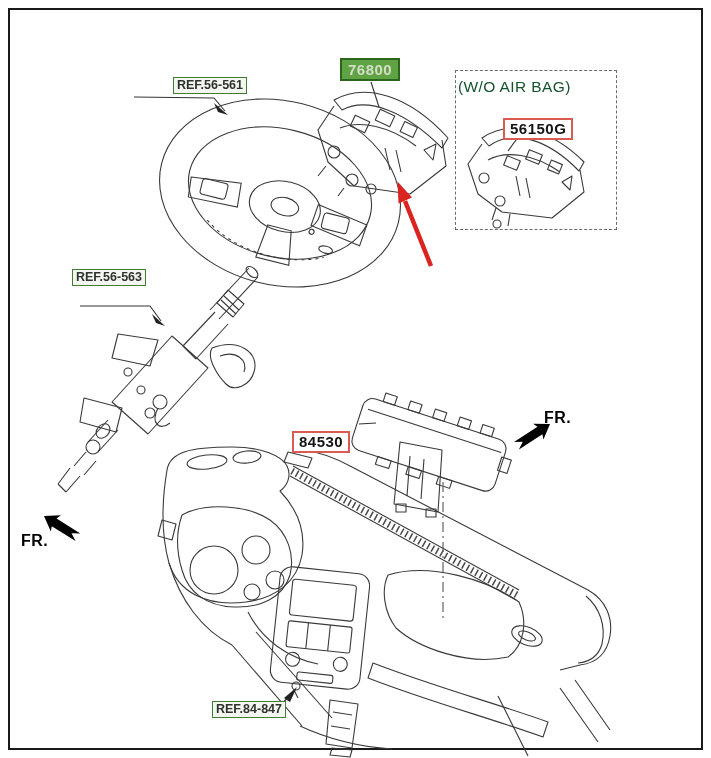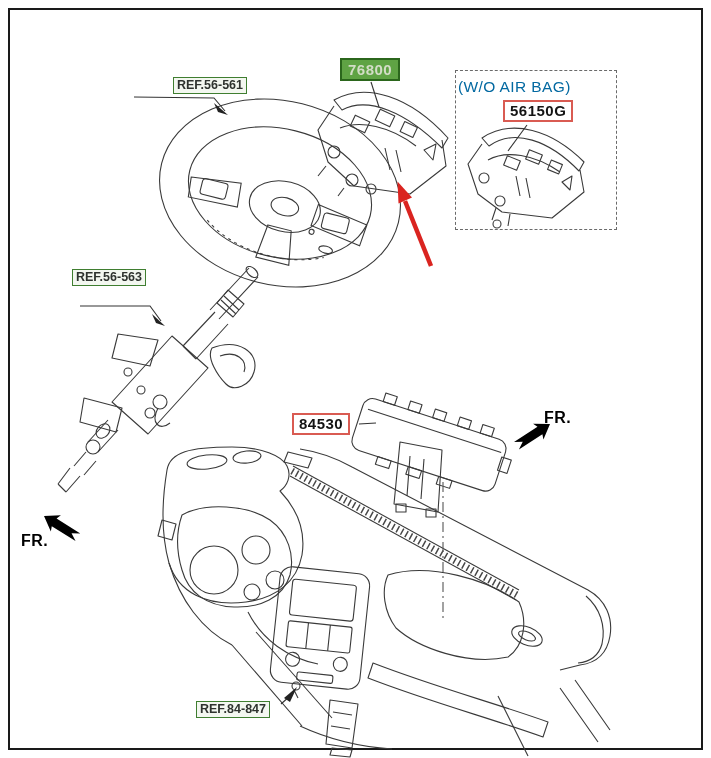--- a/index.html
+++ b/index.html
@@ -6,22 +6,22 @@
   #stage{position:relative;width:711px;height:758px;background:#ffffff;overflow:hidden;
          font-family:"Liberation Sans",sans-serif;}
   #frame{position:absolute;left:8px;top:8px;right:8px;bottom:8px;border:2px solid #1a1a1a;pointer-events:none;}
   #art{position:absolute;left:0;top:0;z-index:1;}
   .label{position:absolute;z-index:3;white-space:nowrap;}
   .lbl-ref{border:1.5px solid #3f7e30;background:#f3f7f0;color:#2f332f;
            font-weight:bold;font-size:12.5px;line-height:15px;padding:0 3px;}
   .lbl-green{border:2px solid #2b661c;background:#5fa344;color:#d3ddc7;
            font-weight:bold;font-size:15px;line-height:19px;padding:0 6px;letter-spacing:.5px;}
   .lbl-red{border:2px solid #d95b52;background:#ffffff;color:#141414;
-           font-weight:bold;font-size:15px;line-height:18px;padding:0 5px;letter-spacing:.5px;}
-  .lbl-note{color:#0369a1;font-size:15.5px;letter-spacing:.4px;}
+           font-weight:bold;font-size:15px;line-height:18px;padding:0 5px;letter-spacing:.5px;margin-top:18px;}
+  .lbl-note{color:#14532d;font-size:15.5px;letter-spacing:.4px;}
   .lbl-fr{color:#000;font-weight:bold;font-size:16px;letter-spacing:.5px;}
   .dashed-box{position:absolute;left:455px;top:70px;width:160px;height:158px;
            border:1.5px dashed #6a6a6a;z-index:2;}
 </style>
 </head>
 <body>
 
 <div id="stage">
 
   <svg id="art" width="711" height="758" viewBox="0 0 711 758">
@@ -189,16 +189,16 @@
   <div class="label lbl-red" style="left:503px;top:100px;">56150G</div>
 
   <div class="label lbl-ref" style="left:72px;top:269px;">REF.56-563</div>
 
   <div class="label lbl-red" style="left:292px;top:413px;">84530</div>
 
   <div class="label lbl-fr" style="left:544px;top:409px;">FR.</div>
 
   <div class="label lbl-fr" style="left:21px;top:532px;">FR.</div>
 
-  <div class="label lbl-ref" style="left:196px;top:701px;">REF.84-847</div>
+  <div class="label lbl-ref" style="left:212px;top:701px;">REF.84-847</div>
 
   <div id="frame"></div>
 </div>
 
 </body></html>

